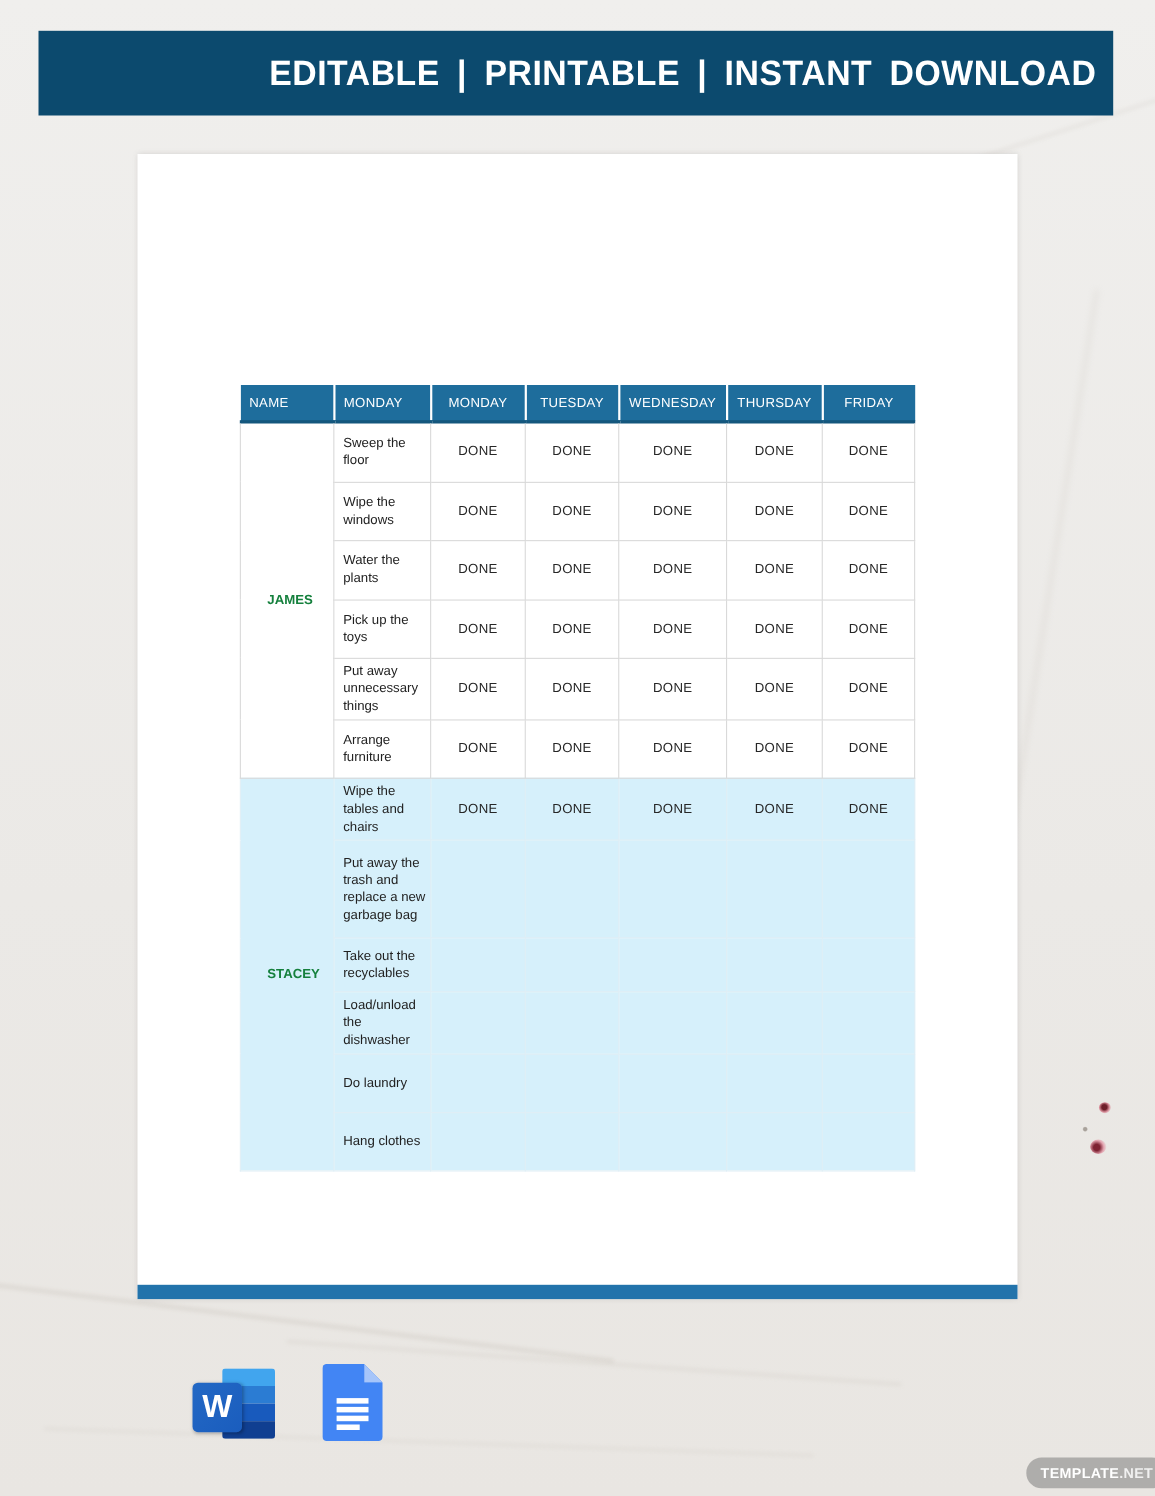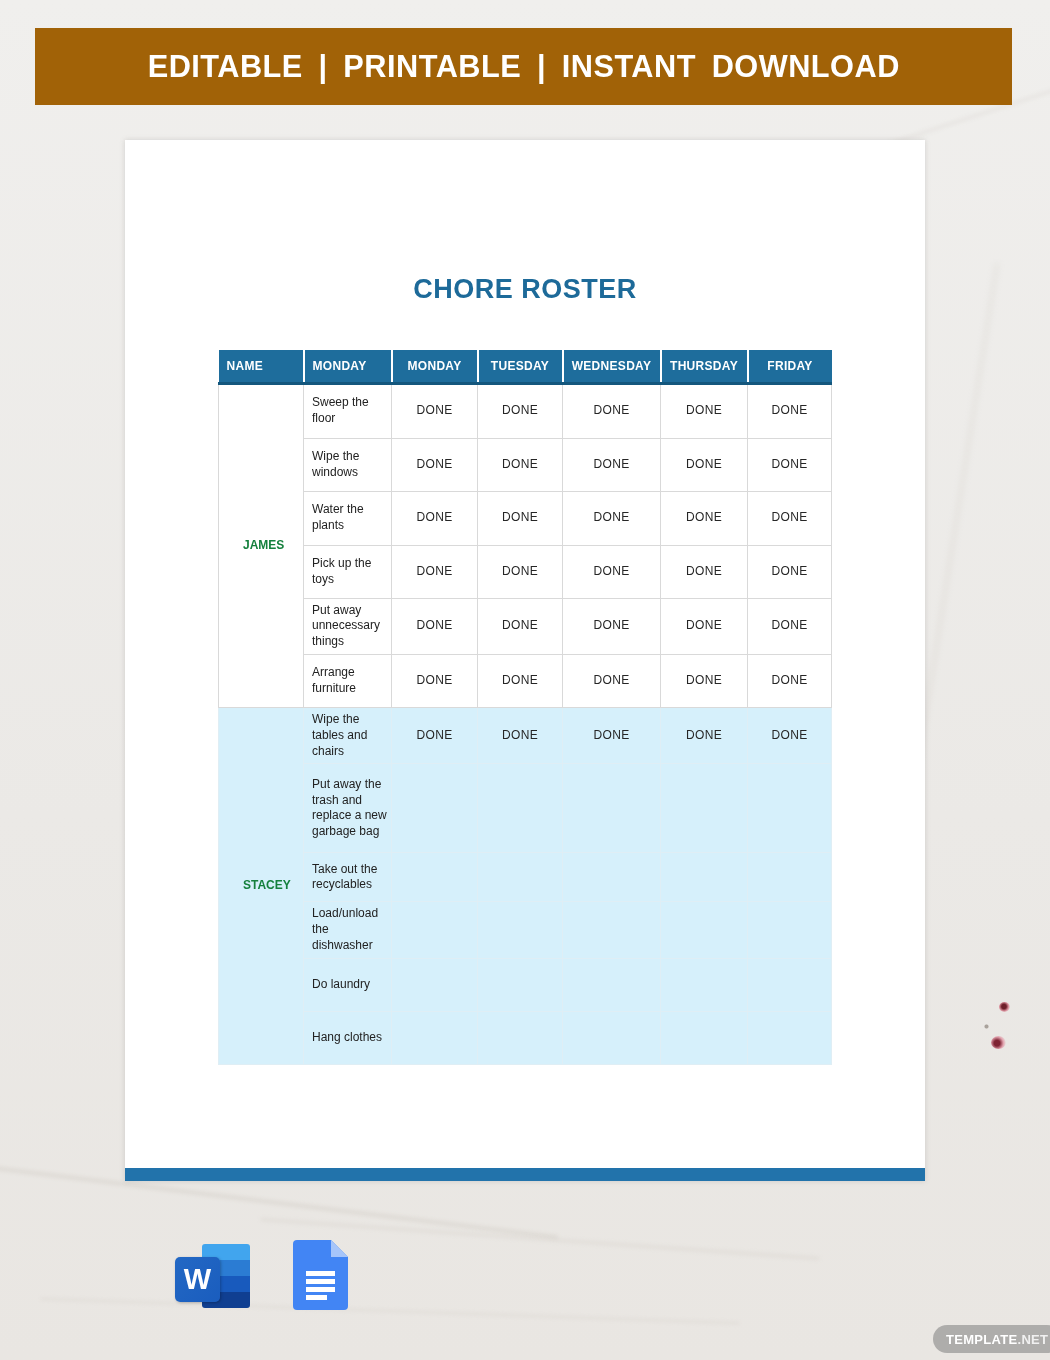--- a/index.html
+++ b/index.html
@@ -20,21 +20,21 @@
   .sp1 { left:999px; top:1002px; width:11px; height:10px;
          background:radial-gradient(circle at 45% 45%, #6e1f2a 0 28%, #d98f9b 55%, rgba(233,200,203,0) 78%); }
   .sp2 { left:991px; top:1036px; width:15px; height:13px;
          background:radial-gradient(circle at 40% 55%, #7e2333 0 25%, #e2a2ae 55%, rgba(236,205,208,0) 80%); }
   .sp3 { left:984px; top:1024px; width:5px; height:5px;
          background:radial-gradient(circle, #a9a29b 0 40%, rgba(200,195,188,0) 75%); }
 
   
   .banner {
     position:absolute; left:35px; top:28px; width:977px; height:77px;
-    background:#a16207; display:flex; align-items:center; justify-content:center;
+    background:#0c4a6e; display:flex; align-items:center; justify-content:flex-end;
   }
   .banner-text {
     color:#ffffff; font-weight:bold; font-size:32px; letter-spacing:.5px;
     word-spacing:7px; white-space:nowrap; transform:scaleX(.96);
   }
 
   
   .page {
     position:absolute; left:125px; top:140px; width:800px; height:1041px;
     background:#ffffff; box-shadow:0 0 5px rgba(120,115,110,.25);
@@ -46,21 +46,21 @@
     position:absolute; top:134px; left:0; width:100%;
     text-align:center; color:#1d6a99; font-weight:bold; font-size:27px; letter-spacing:.5px;
   }
 
   
   .tbl-wrap { position:absolute; left:93px; top:210px; }
   table { border-collapse:collapse; table-layout:fixed; width:613px; }
   col.c-name{width:85px;} col.c-chore{width:88px;} col.c-mon{width:86px;}
   col.c-tue{width:85px;} col.c-wed{width:98px;} col.c-thu{width:87px;} col.c-fri{width:84px;}
   thead th {
-    background:#1e6d9c; color:#ffffff; font-size:12px; font-weight:bold; letter-spacing:.3px;
+    background:#1e6d9c; color:#ffffff; font-size:12px; font-weight:normal; letter-spacing:.3px;
     height:33px; text-align:left; padding:0 0 0 8px; vertical-align:middle;
     border-right:2px solid #ffffff; border-bottom:3px solid #14577d;
   }
   thead th.day-h { text-align:center; padding:2px; }
   thead th:last-child { border-right:none; }
   tbody td {
     border:1px solid #d9d9d9; font-size:12px; color:#222222;
     vertical-align:middle; line-height:1.32; background:#ffffff;
   }
   td.name  { font-weight:bold; padding-left:24px; color:#15803d; }
@@ -113,21 +113,20 @@
   <div class="speck sp1"></div>
   <div class="speck sp2"></div>
   <div class="speck sp3"></div>
 </div>
 
 <div class="banner">
   <div class="banner-text">EDITABLE | PRINTABLE | INSTANT DOWNLOAD</div>
 </div>
 
 <div class="page">
-  <div class="page-title">CHORE ROSTER</div>
 
   <div class="tbl-wrap">
     <table>
       <colgroup>
         <col class="c-name">
           <col class="c-chore">
           <col class="c-mon">
         <col class="c-tue">
           <col class="c-wed">
           <col class="c-thu">

